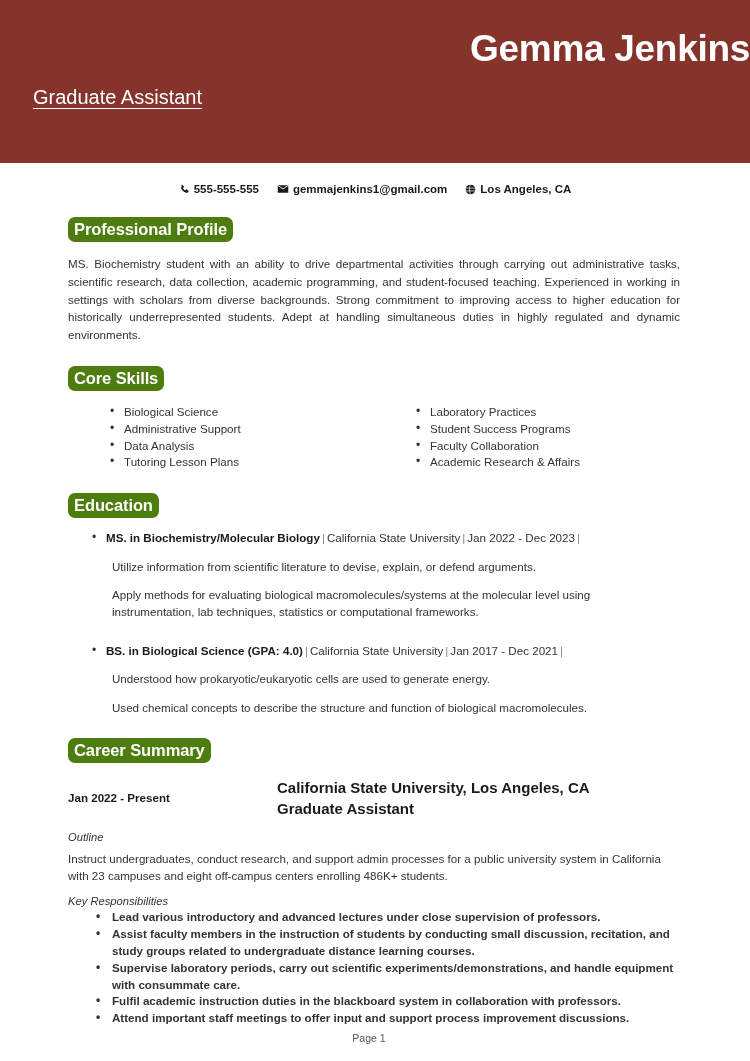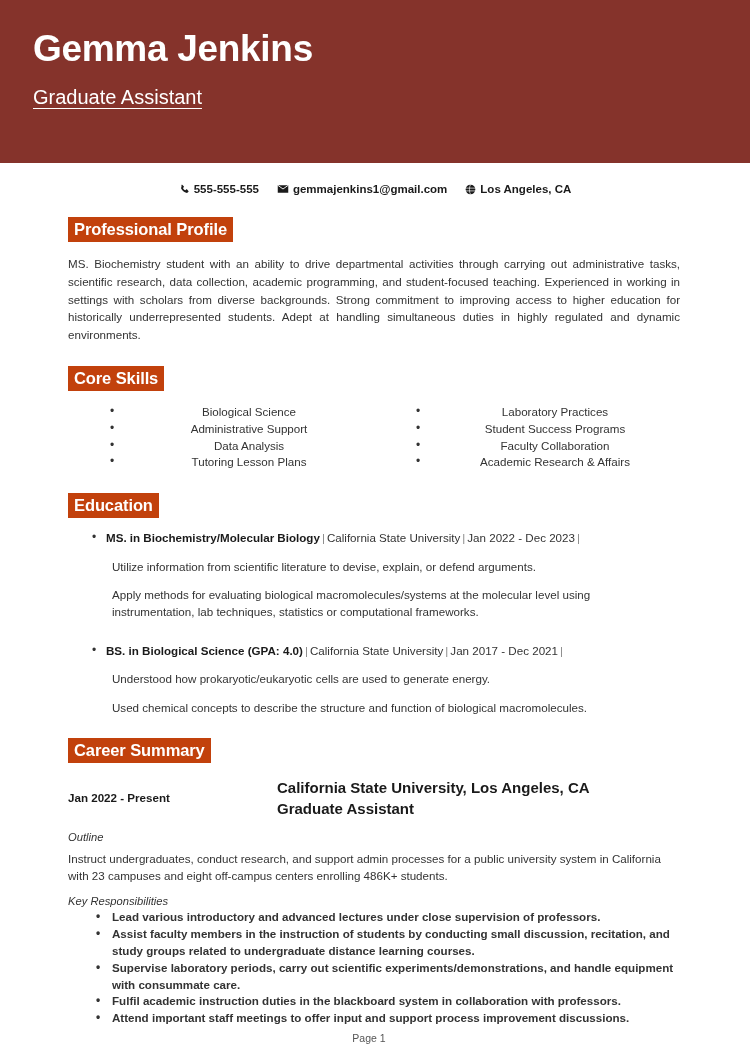--- a/index.html
+++ b/index.html
@@ -22,20 +22,21 @@
     background: #85332B;
     height: 163px;
     padding: 28px 0 0 33px;
   }
   .candidate-name {
     font-size: 37px;
     font-weight: bold;
     color: #ffffff;
     letter-spacing: -0.3px;
     line-height: 1.15;
+    text-align: right;
   }
   .candidate-role {
     display: inline-block;
     margin-top: 15px;
     font-size: 20px;
     color: #ffffff;
     text-decoration: underline;
     text-underline-offset: 4px;
     text-decoration-thickness: 1px;
   }
@@ -65,46 +66,46 @@
 
   
   .page-body {
     padding: 0 70px 0 68px;
   }
 
   .section { margin-top: 22px; }
 
   .section-title {
     display: inline-block;
-    background: #c2410c;
+    background: #4d7c0f;
     color: #ffffff;
     font-size: 16.5px;
     font-weight: bold;
     padding: 2px 6px 3px 6px;
     line-height: 1.22;
     letter-spacing: -0.1px;
+    border-radius: 7px;
   }
 
   .profile-text {
     margin-top: 13px;
     font-size: 11.6px;
     line-height: 1.53;
     text-align: justify;
     color: #333333;
   }
 
   
   .skills-wrap {
     display: flex;
     margin-top: 13px;
   }
   .skills-col {
     width: 50%;
     padding-left: 42px;
-    text-align: center;
   }
   .skills-col ul { list-style: none; }
   .skills-col li {
     font-size: 11.6px;
     line-height: 1.45;
     color: #333333;
     position: relative;
     padding-left: 14px;
   }
   .skills-col li::before {

